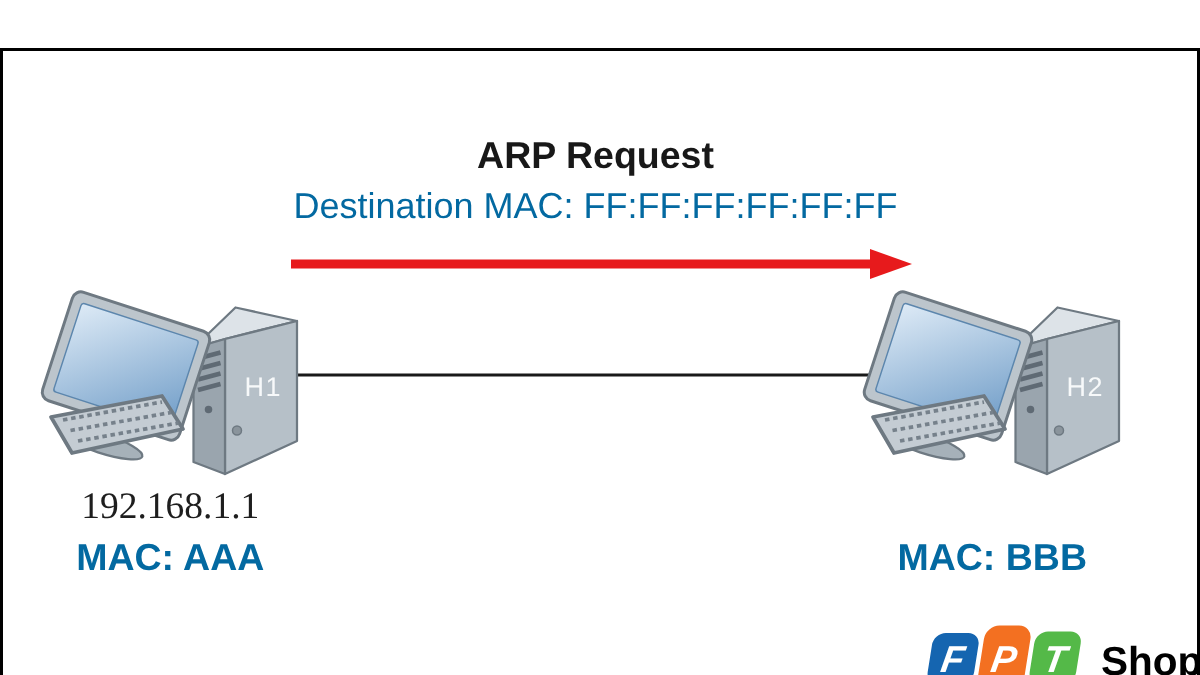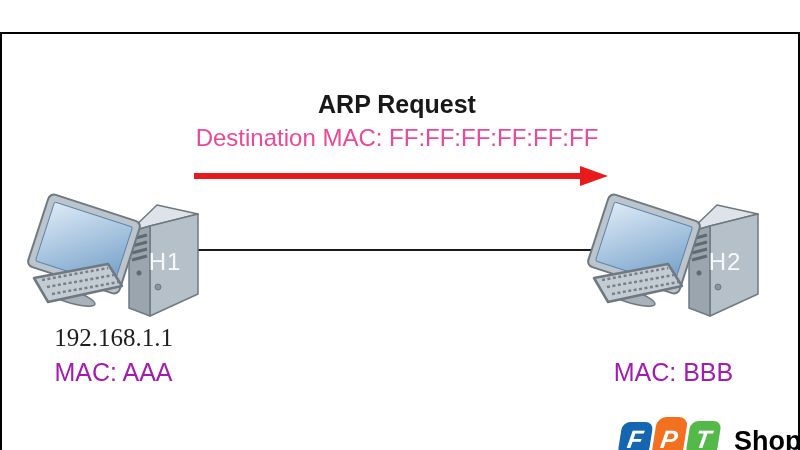--- a/index.html
+++ b/index.html
@@ -12,42 +12,42 @@
     font-family:"Liberation Sans","DejaVu Sans",sans-serif;
     overflow:hidden;
     margin-top:32px;
   }
   .title{
     position:absolute;left:190px;top:56px;width:410px;
     text-align:center;font-size:25px;font-weight:bold;color:#181818;
   }
   .subtitle{
     position:absolute;left:140px;top:90px;width:510px;
-    text-align:center;font-size:24px;color:#ec4899;
+    text-align:center;font-size:24px;color:#0369a1;
   }
   .arrow-svg{position:absolute;left:188px;top:130px;width:420px;height:24px;}
   .link-line{
     position:absolute;left:185px;top:215px;width:452px;height:2px;
     background:#1a1a1a;z-index:1;
   }
   .host{position:absolute;width:175px;height:215px;z-index:2;}
   .host-left{left:24px;top:150px;}
-  .host-right{left:584px;top:150px;}
+  .host-right{left:572px;top:150px;}
   .pc-svg{position:absolute;left:0;top:0;width:175px;height:150px;}
   .host-label{
     position:absolute;left:116px;top:64px;width:46px;
-    text-align:center;font-size:24px;color:#f7f9fa;letter-spacing:1px;
+    text-align:right;font-size:18px;color:#f7f9fa;letter-spacing:1px;
   }
   .host-ip{
     position:absolute;left:0;top:140px;width:175px;
     text-align:center;font-size:25px;color:#1e1e1e;font-family:Liberation Serif, serif;
   }
   .host-mac{
     position:absolute;left:0;top:174px;width:175px;
-    text-align:center;font-size:25px;color:#a21caf;
+    text-align:center;font-size:25px;color:#0369a1;font-weight:bold;
   }
   .logo{
     position:absolute;left:608px;top:379px;height:50px;
     display:flex;align-items:flex-end;
   }
   .logo-shapes{width:122px;height:50px;}
   .logo-name{
     font-size:27px;font-weight:bold;color:#000000;
     line-height:1;padding-bottom:8px;margin-left:2px;
   }

